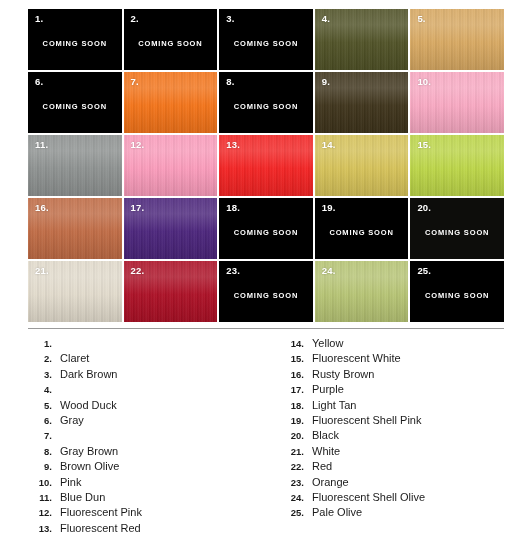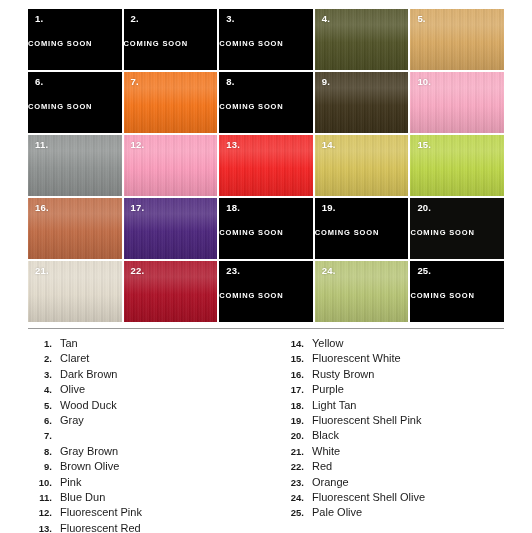--- a/index.html
+++ b/index.html
@@ -60,21 +60,21 @@
     font-weight:bold;
     letter-spacing:0.2px;
     line-height:1;
     z-index:3;
     text-shadow:0 0 2px rgba(0,0,0,0.28);
   }
   .swatch-status{
     position:absolute;
     left:0;right:0;
     top:30px;
-    text-align:left;
+    text-align:center;
     color:#ffffff;
     font-size:7.5px;
     font-weight:bold;
     letter-spacing:0.85px;
     z-index:3;
   }
 
   
   #divider{
     position:absolute;
@@ -230,33 +230,31 @@
         <div class="swatch-status">COMING SOON</div>
       </div>
     </div>
 
   <div id="divider"></div>
 
   <div id="legend">
     <div class="legend-col left">
         <div class="legend-item">
           <span class="legend-num">1.</span>
-          <span class="legend-label">Tan</span>
         </div>
         <div class="legend-item">
           <span class="legend-num">2.</span>
           <span class="legend-label">Claret</span>
         </div>
         <div class="legend-item">
           <span class="legend-num">3.</span>
           <span class="legend-label">Dark Brown</span>
         </div>
         <div class="legend-item">
           <span class="legend-num">4.</span>
-          <span class="legend-label">Olive</span>
         </div>
         <div class="legend-item">
           <span class="legend-num">5.</span>
           <span class="legend-label">Wood Duck</span>
         </div>
         <div class="legend-item">
           <span class="legend-num">6.</span>
           <span class="legend-label">Gray</span>
         </div>
         <div class="legend-item">

